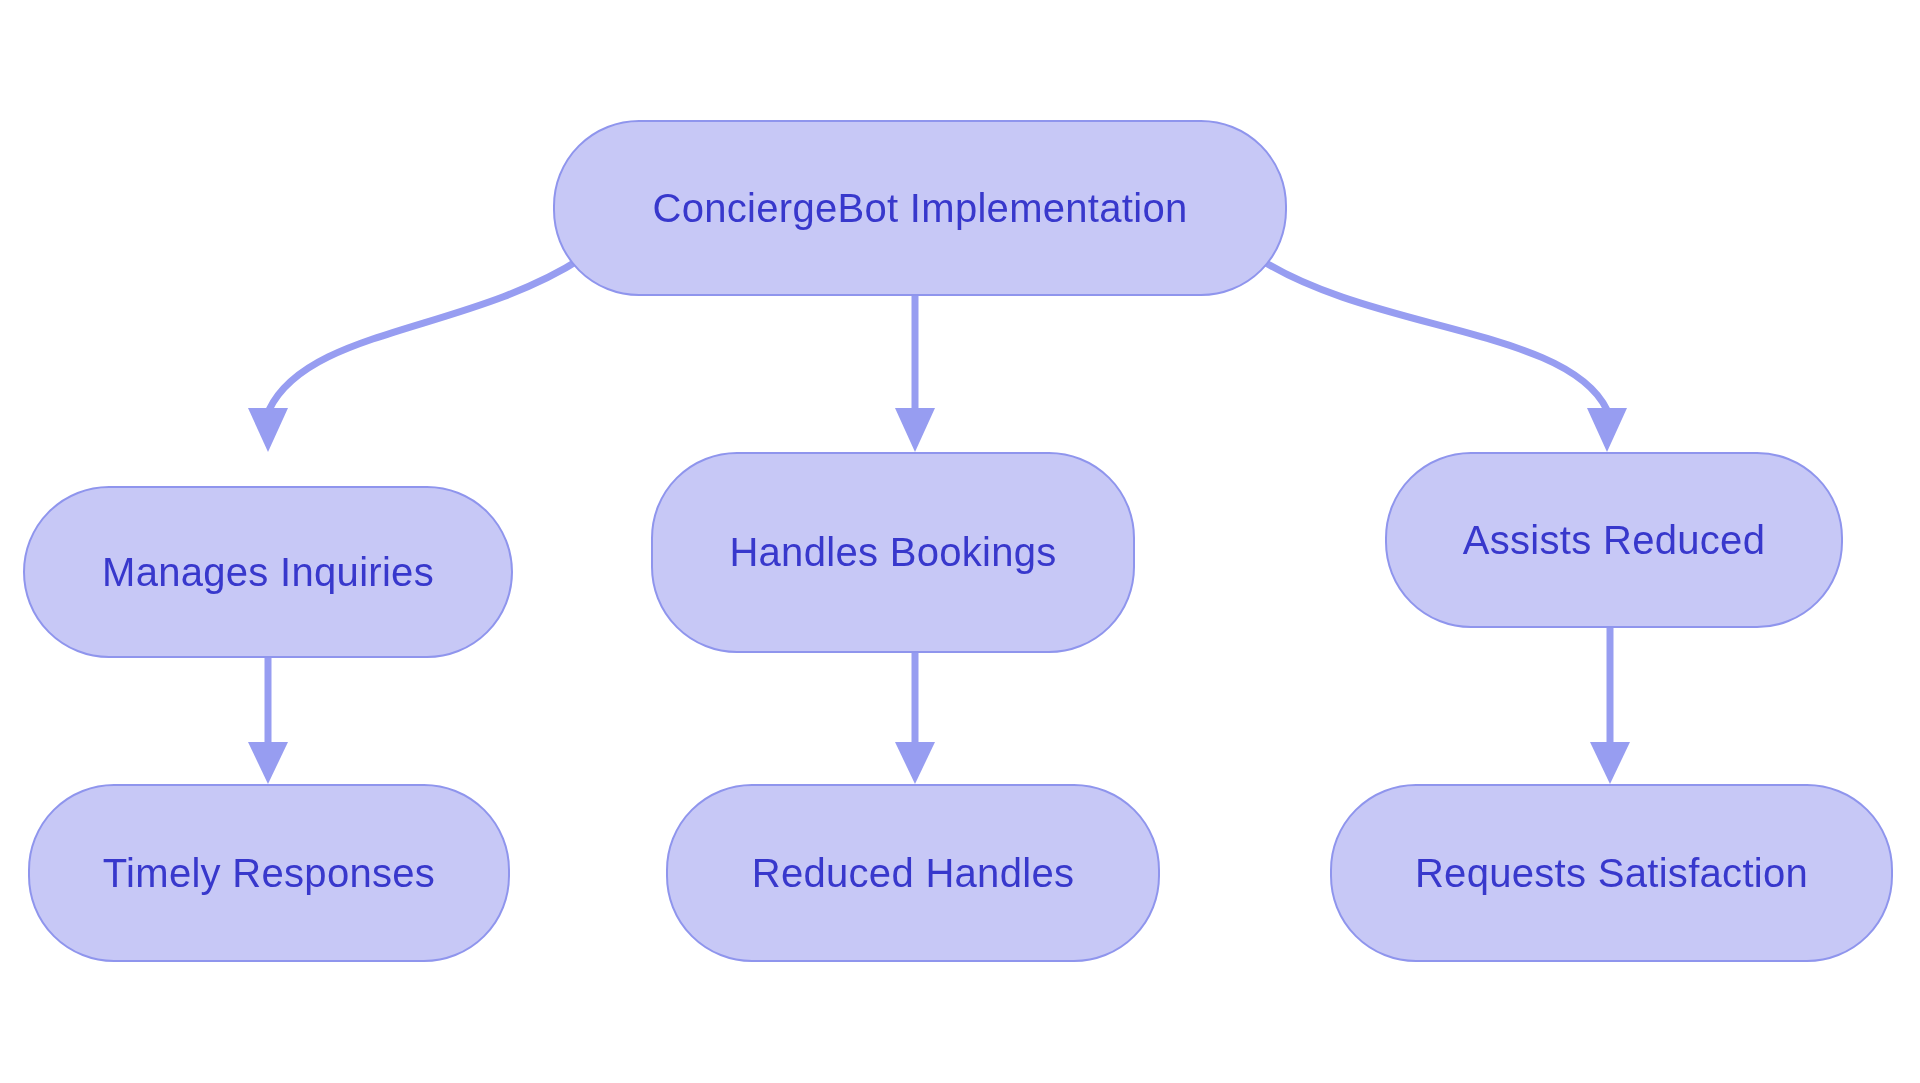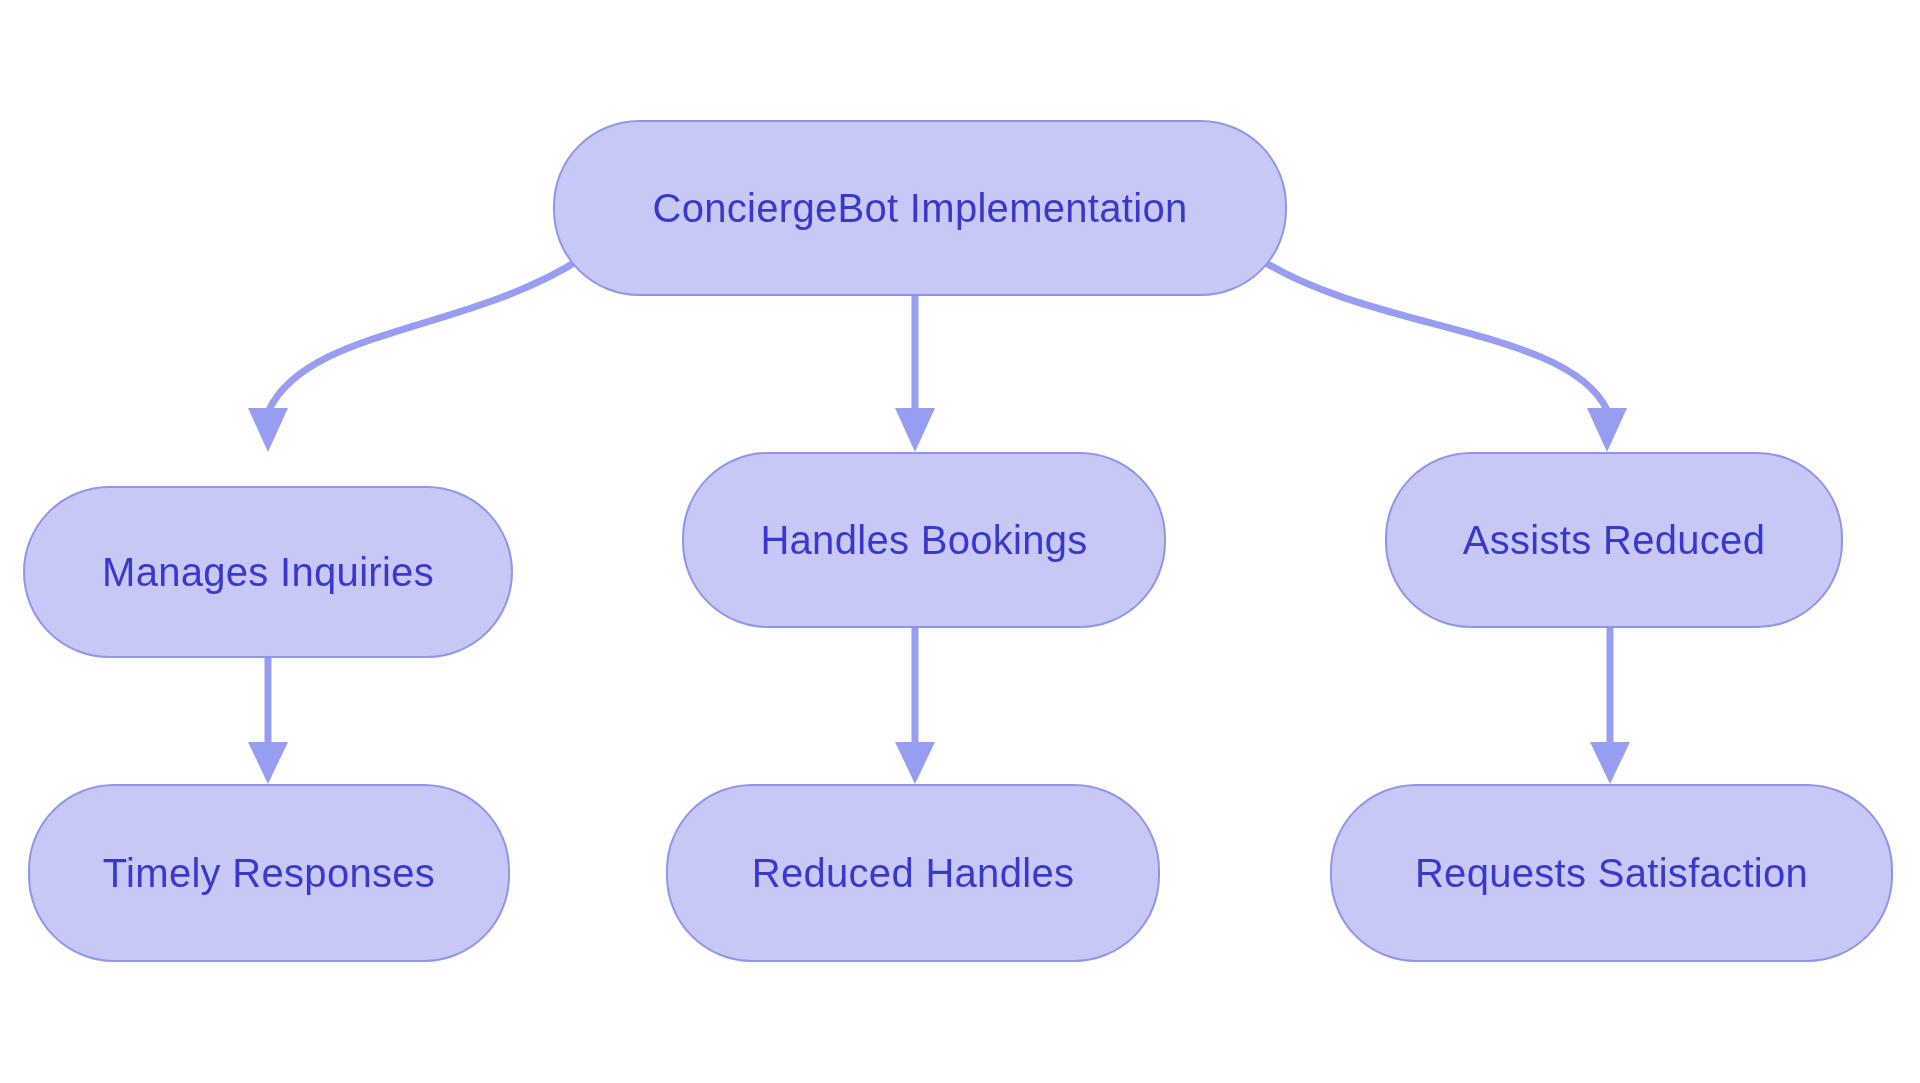--- a/index.html
+++ b/index.html
@@ -43,21 +43,21 @@
     box-sizing: border-box;
     color: #3838cc;
     font-size: 40px;
     font-weight: 500;
     letter-spacing: 0.3px;
     text-align: center;
     white-space: nowrap;
   }
   .node-root      { left: 553px;  top: 120px; width: 734px; height: 176px; }
   .node-manages   { left: 23px;   top: 460px; width: 490px; height: 172px; margin-top: 26px; }
-  .node-handles   { left: 682px;  top: 452px; width: 484px; height: 176px; }
+  .node-handles   { left: 651px;  top: 452px; width: 484px; height: 201px; }
   .node-assists   { left: 1385px; top: 452px; width: 458px; height: 176px; }
   .node-timely    { left: 28px;   top: 784px; width: 482px; height: 178px; justify-content: center; }
   .node-reduced   { left: 666px;  top: 784px; width: 494px; height: 178px; }
   .node-increased { left: 1330px; top: 784px; width: 563px; height: 178px; }
 </style>
 </head>
 <body>
 
 <div class="canvas">
 

